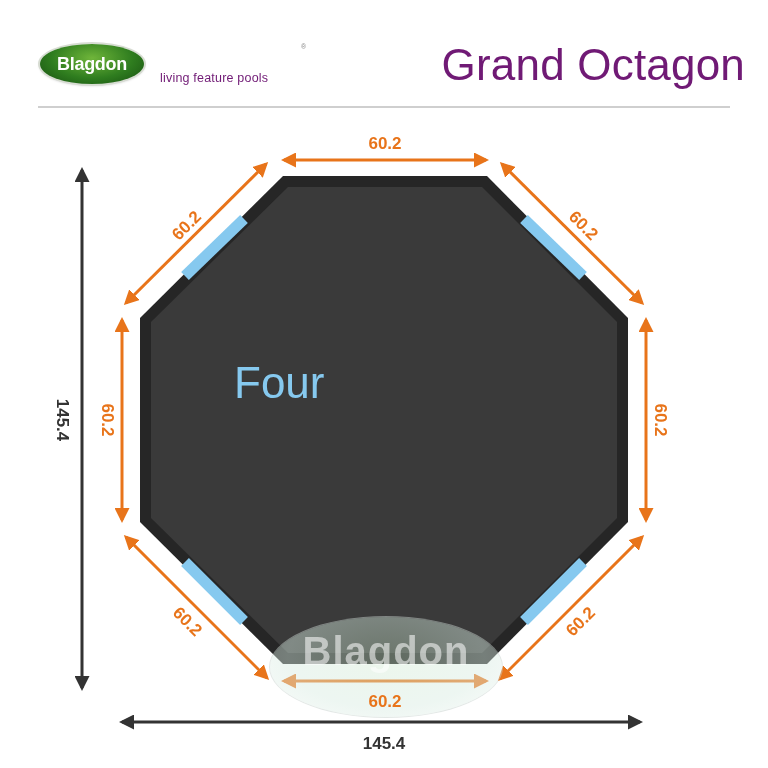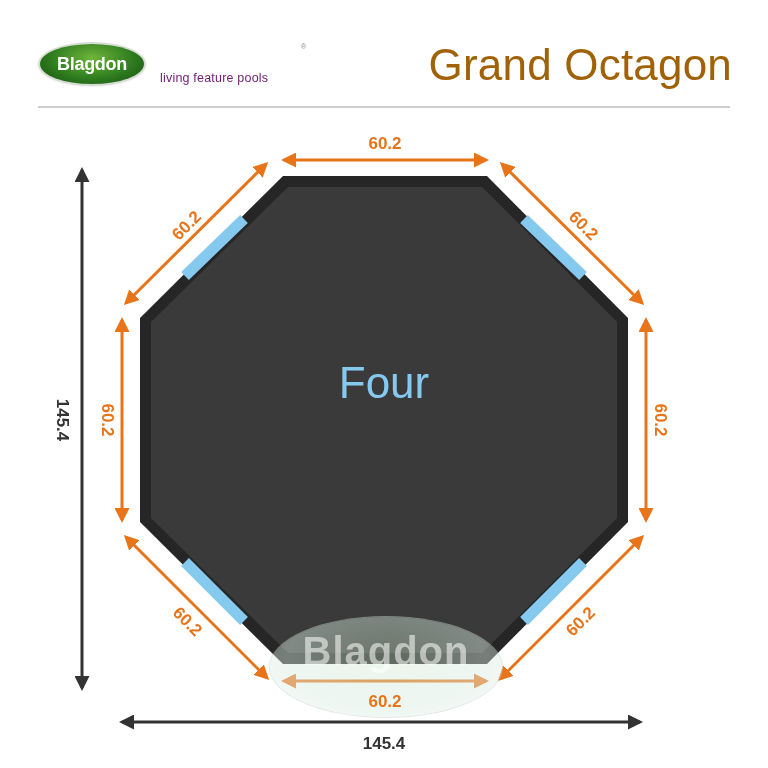--- a/index.html
+++ b/index.html
@@ -5,24 +5,24 @@
   html, body { margin: 0; padding: 0; background: #ffffff; }
   body { width: 768px; height: 768px; position: relative; overflow: hidden; font-family: "Liberation Sans", sans-serif; }
   .header { position: absolute; left: 0; top: 0; width: 768px; height: 110px; }
   .logo-oval { position: absolute; left: 40px; top: 44px; width: 104px; height: 40px; border-radius: 50%;
     background: radial-gradient(ellipse at 50% 35%, #6fb53a 0%, #2f7d1f 55%, #164d10 100%);
     box-shadow: 0 0 0 2px #d7dcd2, 0 1px 3px rgba(0,0,0,0.35);
     color: #fff; font-weight: bold; font-size: 18px; line-height: 40px; text-align: center; letter-spacing: -0.3px; }
   .affinity { position: absolute; left: 156px; top: 26px; font-size: 46px; color: #6b6b6b; font-weight: normal; letter-spacing: -0.5px; line-height: 50px; }
   .reg { position: absolute; left: 301px; top: 43px; font-size: 7px; color: #888; }
   .tagline { position: absolute; left: 160px; top: 71px; font-size: 12.5px; color: #701a75; letter-spacing: 0.2px; }
-  .title { position: absolute; right: 36px; top: 38px; font-size: 44px; color: #a16207; letter-spacing: 0.2px; line-height: 54px; }
+  .title { position: absolute; right: 23px; top: 38px; font-size: 44px; color: #701a75; letter-spacing: 0.2px; line-height: 54px; }
   .rule { position: absolute; left: 38px; top: 106px; width: 692px; height: 2px; background: #cfcfcf; }
   svg.diagram { position: absolute; left: 0; top: 0; }
-  .center-label { position: absolute; left: 234px; top: 358px; width: 300px; text-align: center; color: #86c9ef; font-size: 44px; line-height: 50px; }
+  .center-label { position: absolute; left: 234px; top: 358px; width: 300px; color: #86c9ef; font-size: 44px; line-height: 50px; }
   .dim { position: absolute; font-weight: bold; font-size: 17px; color: #e8741a; white-space: nowrap; transform-origin: center center; text-align: center; width: 60px; height: 20px; line-height: 20px; }
   .dim-total { position: absolute; font-weight: bold; font-size: 17px; color: #333333; white-space: nowrap; text-align: center; width: 70px; height: 20px; line-height: 20px; transform-origin: center center; }
   .watermark { position: absolute; left: 270px; top: 617px; width: 232px; height: 100px; border-radius: 50%;
     background: radial-gradient(ellipse at 50% 40%, rgba(200,230,200,0.35) 0%, rgba(215,235,225,0.45) 60%, rgba(240,245,242,0.3) 100%);
     box-shadow: 0 0 0 1px rgba(200,210,205,0.5); }
   .watermark-text { position: absolute; left: 0; top: 12px; width: 232px; text-align: center; font-size: 40px; font-weight: bold; color: rgba(255,255,255,0.55); letter-spacing: 1px; }
 </style>
 </head>
 <body>
 

